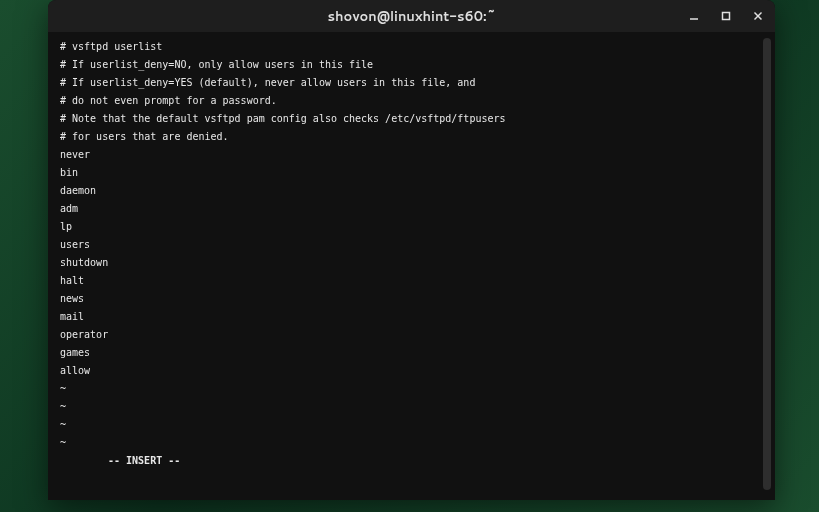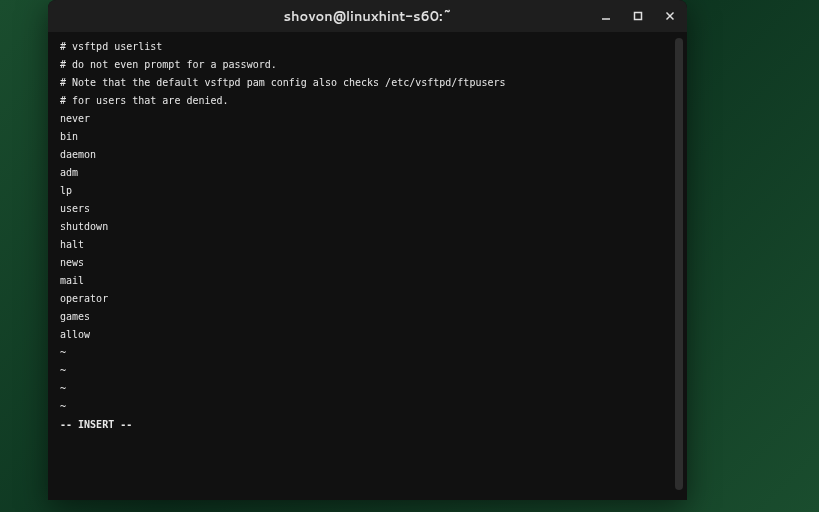--- a/index.html
+++ b/index.html
@@ -12,21 +12,21 @@
       height: 512px;
       background: linear-gradient(135deg, #1a4d2e 0%, #0d3520 50%, #1a4d2e 100%);
       font-family: 'DejaVu Sans Mono', 'Liberation Mono', monospace;
       overflow: hidden;
       position: relative;
     }
     .terminal-window {
       position: absolute;
       top: 0;
       left: 48px;
-      width: 639px;
+      width: 727px;
       height: 500px;
       background: #111111;
       border-radius: 8px 8px 0 0;
       box-shadow: 0 8px 30px rgba(0,0,0,0.5);
       display: flex;
       flex-direction: column;
     }
     .titlebar {
       height: 32px;
       background: #1e1e1e;
@@ -83,20 +83,21 @@
     }
     .file-line {
       white-space: pre;
     }
     .tilde {
       color: #e8e8e8;
     }
     .status-line {
       white-space: pre;
       font-weight: bold;
+      margin-left: 48px;
     }
   </style>
 </head>
 <body>
 
 <div class="terminal-window">
   <div class="titlebar">
     <span class="title">shovon@linuxhint-s60:~</span>
     <div class="window-controls">
       <div class="win-btn">
@@ -113,20 +114,22 @@
         <svg viewBox="0 0 10 10">
             <line x1="1.5" y1="1.5" x2="8.5" y2="8.5" stroke="currentColor" stroke-width="1.5"></line>
             <line x1="8.5" y1="1.5" x2="1.5" y2="8.5" stroke="currentColor" stroke-width="1.5"></line>
           </svg>
       </div>
     </div>
   </div>
   <div class="terminal-content">
     <div id="lines-container">
         <div class="file-line"># vsftpd userlist</div>
+        <div class="file-line"># If userlist_deny=NO, only allow users in this file</div>
+        <div class="file-line"># If userlist_deny=YES (default), never allow users in this file, and</div>
         <div class="file-line"># do not even prompt for a password.</div>
         <div class="file-line"># Note that the default vsftpd pam config also checks /etc/vsftpd/ftpusers</div>
         <div class="file-line"># for users that are denied.</div>
         <div class="file-line">never</div>
         <div class="file-line">bin</div>
         <div class="file-line">daemon</div>
         <div class="file-line">adm</div>
         <div class="file-line">lp</div>
         <div class="file-line">users</div>
         <div class="file-line">shutdown</div>

